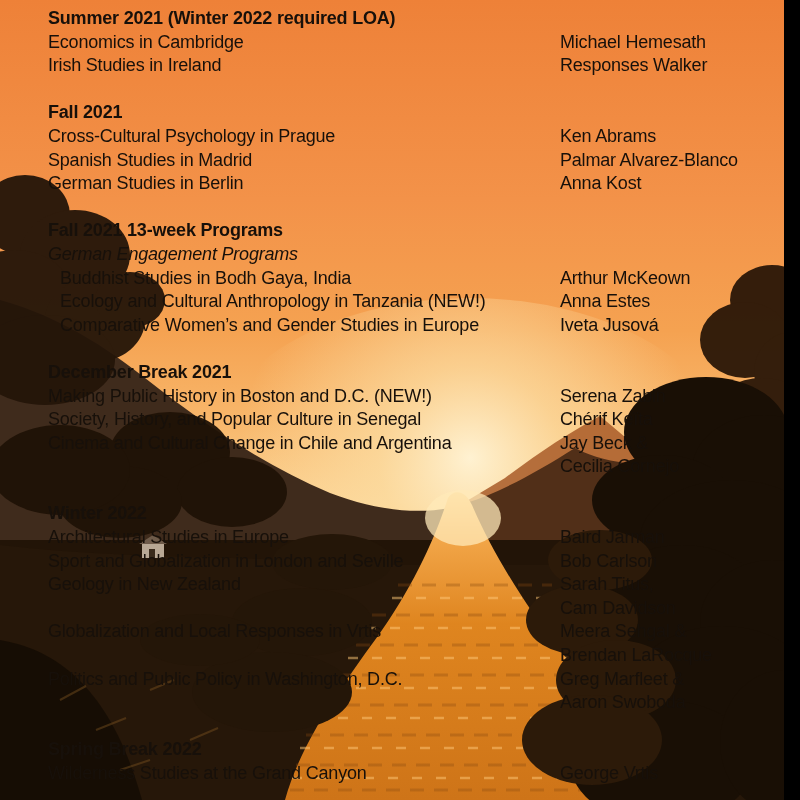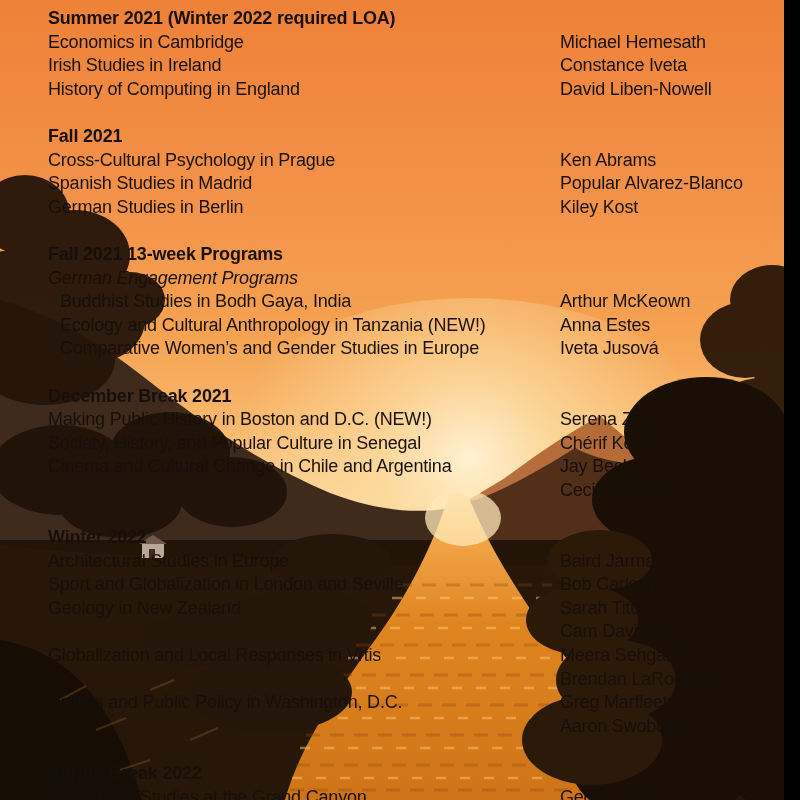--- a/index.html
+++ b/index.html
@@ -156,45 +156,41 @@
       <div class="row heading">
         <div class="cell-left">Summer 2021 (Winter 2022 required LOA)</div>
         <div class="cell-right"></div>
       </div>
       <div class="row">
         <div class="cell-left">Economics in Cambridge</div>
         <div class="cell-right">Michael Hemesath</div>
       </div>
       <div class="row">
         <div class="cell-left">Irish Studies in Ireland</div>
-        <div class="cell-right">Constance Iveta</div>
-      </div>
-      <div class="row">
-        <div class="cell-left">History of Computing in England</div>
-        <div class="cell-right">David Liben-Nowell</div>
+        <div class="cell-right">Responses Walker</div>
       </div>
       <div class="row">
         <div class="cell-left"></div>
         <div class="cell-right"></div>
       </div>
       <div class="row heading">
         <div class="cell-left">Fall 2021</div>
         <div class="cell-right"></div>
       </div>
       <div class="row">
         <div class="cell-left">Cross-Cultural Psychology in Prague</div>
         <div class="cell-right">Ken Abrams</div>
       </div>
       <div class="row">
         <div class="cell-left">Spanish Studies in Madrid</div>
-        <div class="cell-right">Popular Alvarez-Blanco</div>
+        <div class="cell-right">Palmar Alvarez-Blanco</div>
       </div>
       <div class="row">
         <div class="cell-left">German Studies in Berlin</div>
-        <div class="cell-right">Kiley Kost</div>
+        <div class="cell-right">Anna Kost</div>
       </div>
       <div class="row">
         <div class="cell-left"></div>
         <div class="cell-right"></div>
       </div>
       <div class="row heading">
         <div class="cell-left">Fall 2021 13-week Programs</div>
         <div class="cell-right"></div>
       </div>
       <div class="row subheading">

